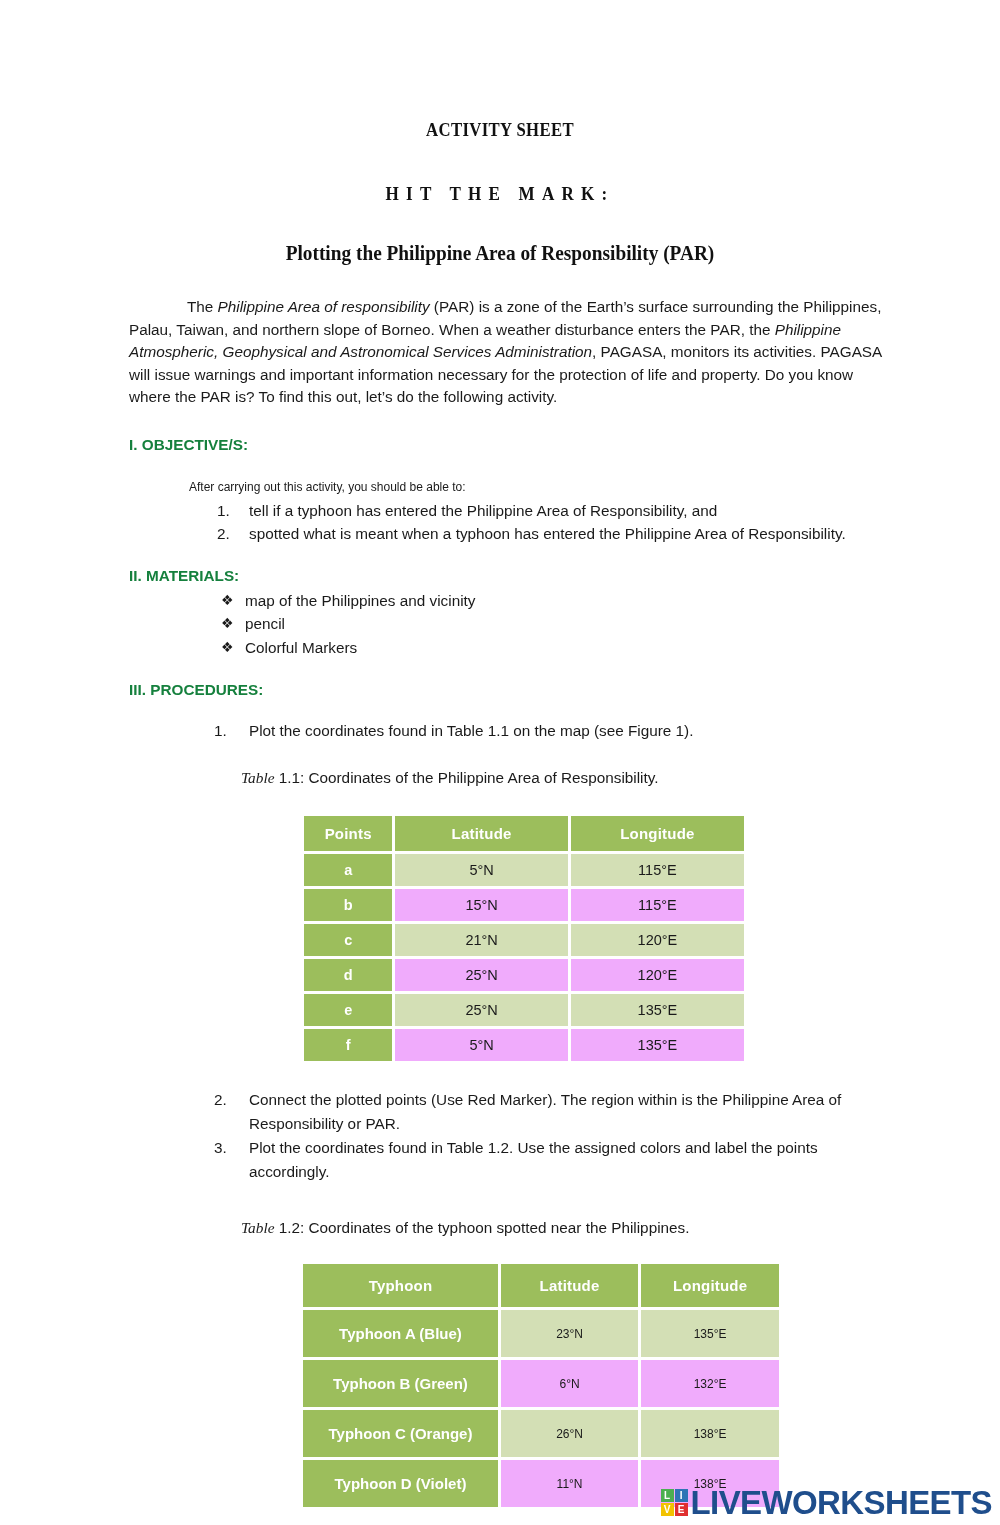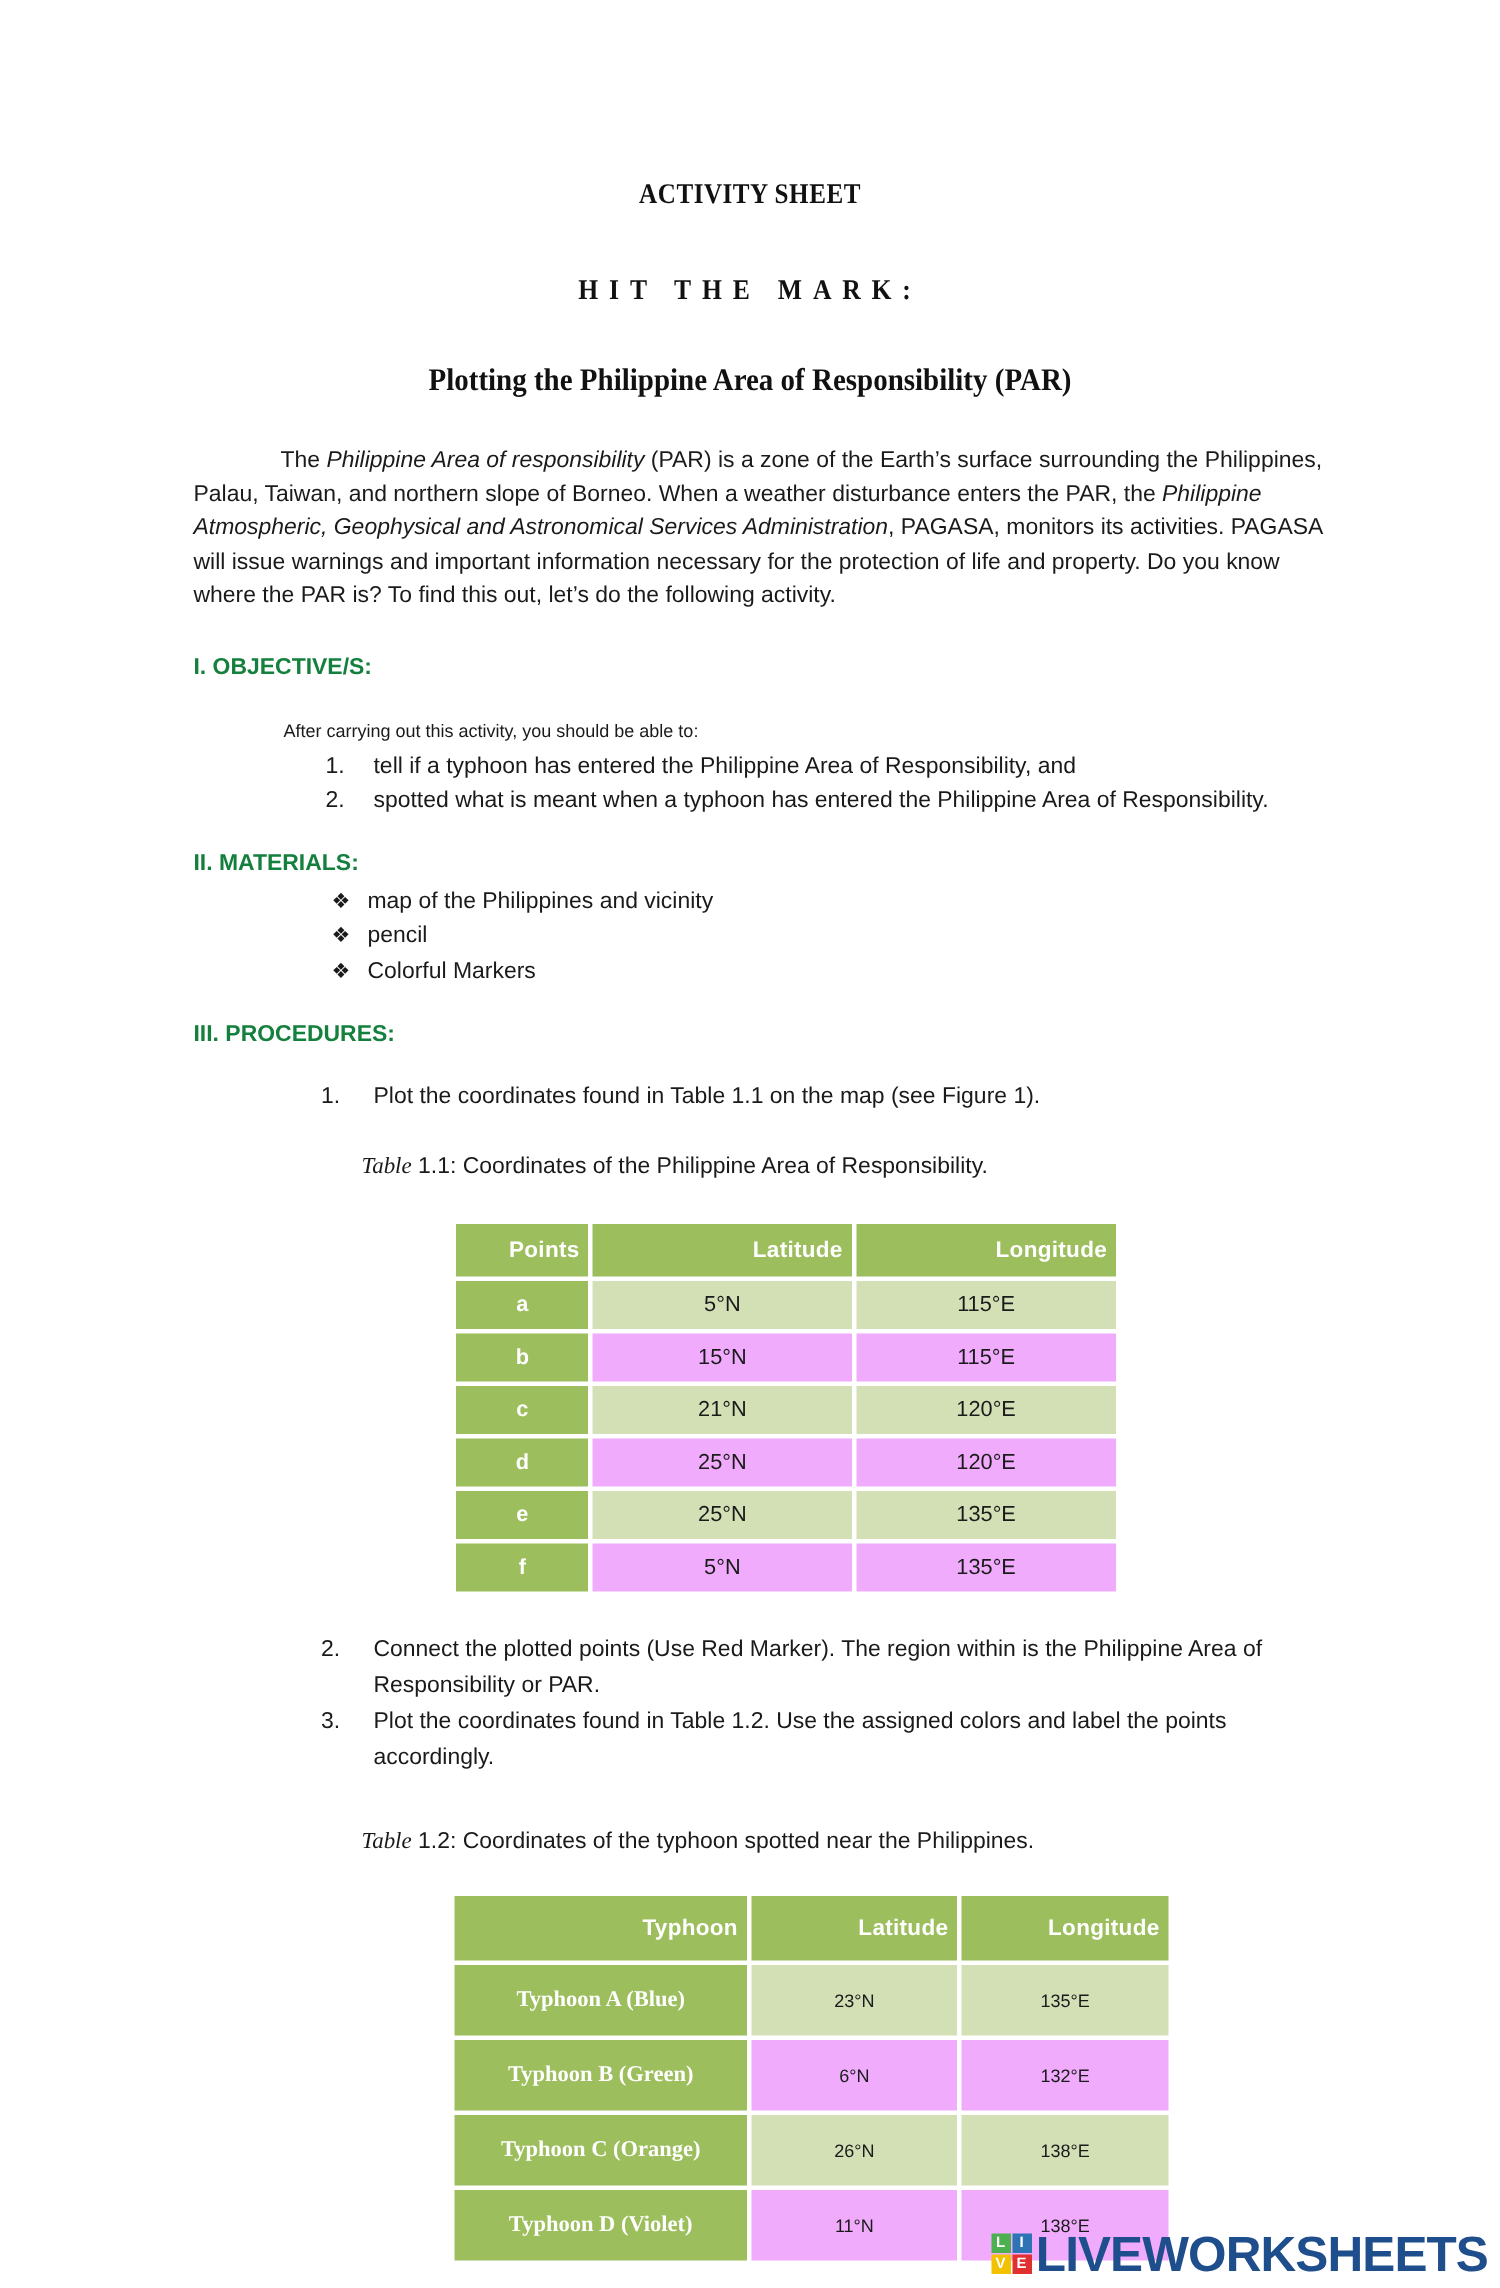--- a/index.html
+++ b/index.html
@@ -155,21 +155,21 @@
   table.green-tbl {
     border-collapse: separate;
     border-spacing: 3px;
     font-size: 14.5px;
   }
   table.green-tbl th {
     background: #9CBE5C;
     color: #ffffff;
     font-weight: bold;
     padding: 9px 6px;
-    text-align: right;
+    text-align: center;
     font-size: 15px;
     letter-spacing: 0.2px;
   }
   table.green-tbl td.labelcell {
     background: #9CBE5C;
     color: #ffffff;
     font-weight: bold;
     text-align: center;
     padding: 8px 6px;
   }
@@ -188,21 +188,21 @@
   #table-1-1 col.c-lat { width: 178px; }
   #table-1-1 col.c-lon { width: 178px; }
   #table-1-1 td.labelcell { font-size: 14.5px; }
 
   
   #table-1-2 { margin-left: 289px; width: 482px; }
   #table-1-2 col.c-typhoon { width: 200px; }
   #table-1-2 col.c-lat { width: 140px; }
   #table-1-2 col.c-lon { width: 140px; }
   #table-1-2 th { padding: 13px 6px; }
-  #table-1-2 td.labelcell { padding: 15px 6px; font-size: 15px; font-family: Liberation Serif, serif; }
+  #table-1-2 td.labelcell { padding: 15px 6px; font-size: 15px; }
   #table-1-2 td.datacell { padding: 15px 6px; font-size: 12px; }
 
   
   .footer-logo {
     position: absolute;
     right: 8px;
     bottom: 6px;
     display: flex;
     align-items: center;
     gap: 0px;

